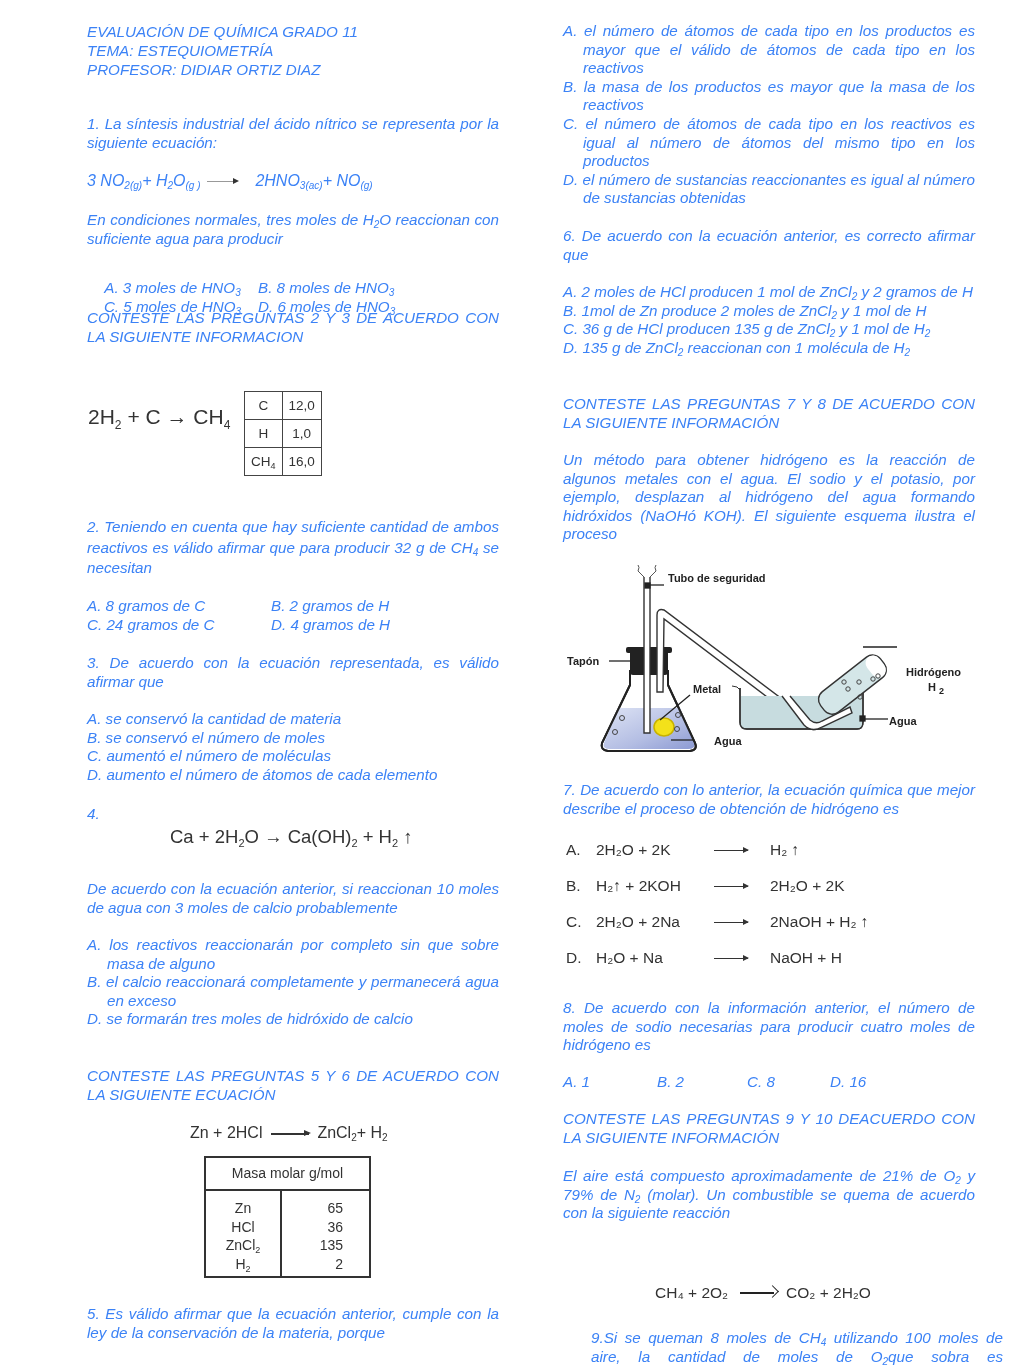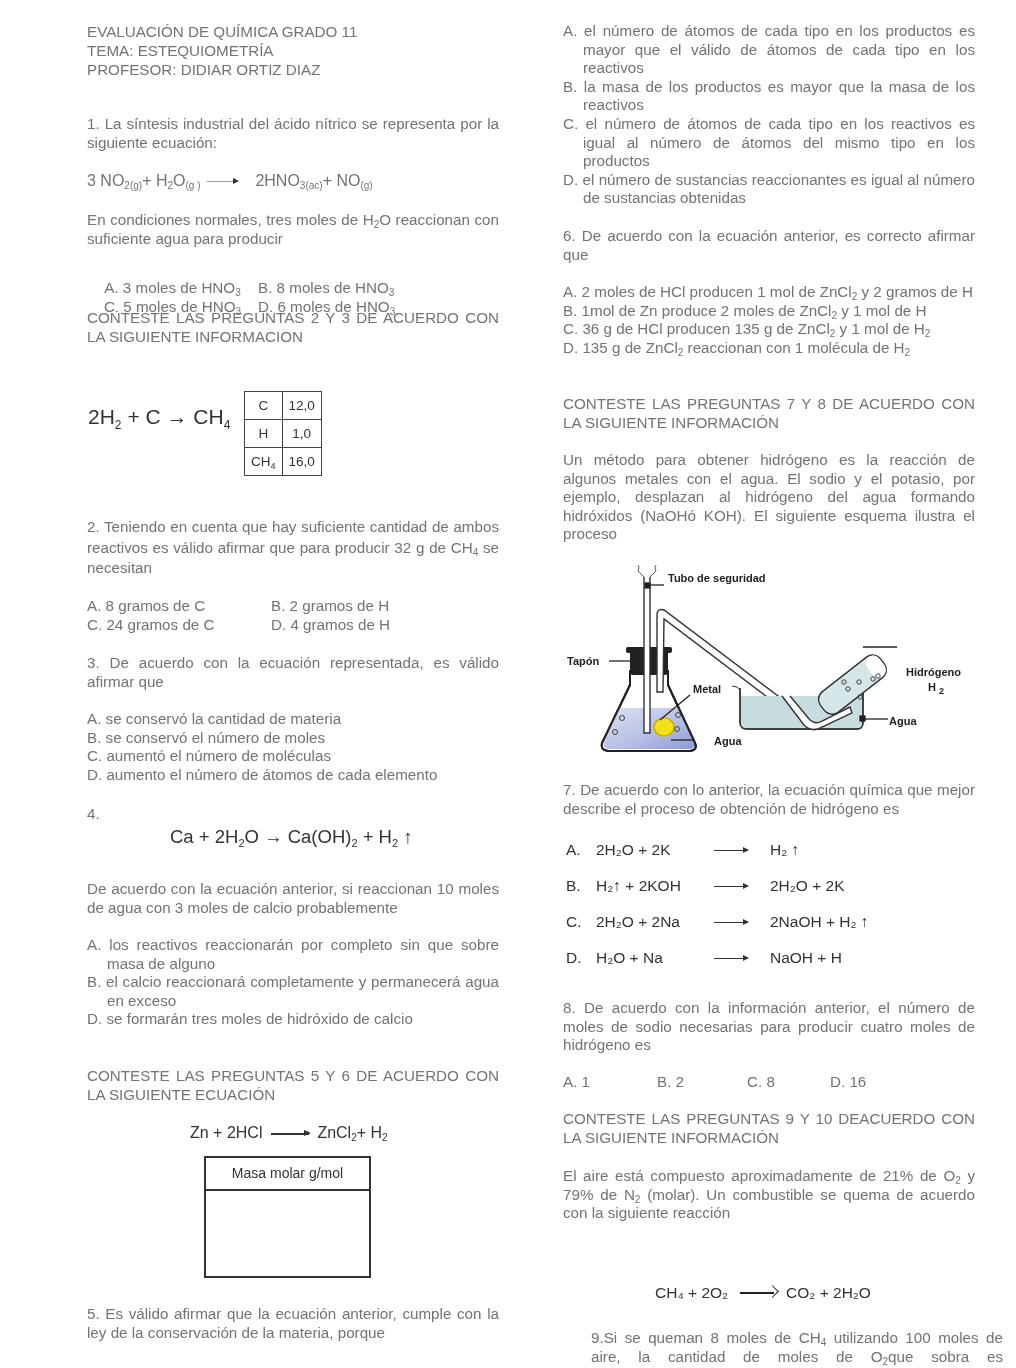--- a/index.html
+++ b/index.html
@@ -1,17 +1,17 @@
 <!DOCTYPE html>
 <html><head>
 <meta charset="utf-8">
 <style>
   html, body { margin: 0; padding: 0; background: #ffffff; }
   body { width: 1016px; height: 1368px; position: relative; overflow: hidden; color: #1a1a1a; }
-  .it { font-family: "Liberation Sans", sans-serif; font-size: 15.2px; line-height: 18.6px; color: #737373; }
+  .it { font-family: "Liberation Sans", sans-serif; font-style: italic; font-size: 15.2px; line-height: 18.6px; color: #3b82f6; }
   .eq { font-family: "Liberation Sans", sans-serif; font-style: normal; color: #333; }
   .abs { position: absolute; }
   .just { text-align: justify; text-align-last: left; }
   .hang { padding-left: 20px; text-indent: -20px; }
   sub { font-size: 10px; vertical-align: -3px; line-height: 0; }
   .sub-small { font-size: 9px; }
 
   table.t1 { position: absolute; left: 244px; top: 391px; border-collapse: collapse; font-family: "Liberation Sans", sans-serif; font-size: 13.5px; color: #333; }
   table.t1 td, table.t1 th { border: 1.5px solid #444; height: 27px; text-align: center; font-weight: normal; padding: 0 6px; }
   table.t1 th { height: 28px; }
@@ -120,20 +120,34 @@
 
 <div class="it abs just" style="left:87px; top:1067px; width:412px;">CONTESTE LAS PREGUNTAS 5 Y 6 DE ACUERDO CON LA SIGUIENTE ECUACIÓN</div>
 <div class="eq abs" style="left:190px; top:1124px; font-size:16px; white-space:nowrap;">
   <span>Zn + 2HCl</span>
   <span style="display:inline-block; width:38px; height:1.5px; background:#333; vertical-align:middle; margin:0 4px; position:relative;"><span style="position:absolute; right:-2px; top:-3px; border-left:7px solid #333; border-top:3.5px solid transparent; border-bottom:3.5px solid transparent;"></span></span>
   <span>ZnCl</span><sub>2</sub><span>+ H</span><sub>2</sub>
 </div>
 
 <div class="t2">
   <div class="hd">Masa molar g/mol</div>
+  <div class="bd">
+    <div class="c1">
+      <div>Zn</div>
+      <div>HCl</div>
+      <div><span>ZnCl</span><sub class="sub-small">2</sub></div>
+      <div><span>H</span><sub class="sub-small">2</sub></div>
+    </div>
+    <div class="c2">
+      <div>65</div>
+      <div>36</div>
+      <div>135</div>
+      <div>2</div>
+    </div>
+  </div>
 </div>
 
 <div class="it abs just" style="left:87px; top:1305px; width:412px;">5. Es válido afirmar que la ecuación anterior, cumple con la ley de la conservación de la materia, porque</div>
 
 <div class="it abs just" style="left:563px; top:22px; width:412px;">
   <div class="hang">A. el número de átomos de cada tipo en los productos es mayor que el válido de átomos de cada tipo en los reactivos</div>
   <div class="hang">B. la masa de los productos es mayor que la masa de los reactivos</div>
   <div class="hang">C. el número de átomos de cada tipo en los reactivos es igual al número de átomos del mismo tipo en los productos</div>
   <div class="hang">D. el número de sustancias reaccionantes es igual al número de sustancias obtenidas</div>
 </div>

